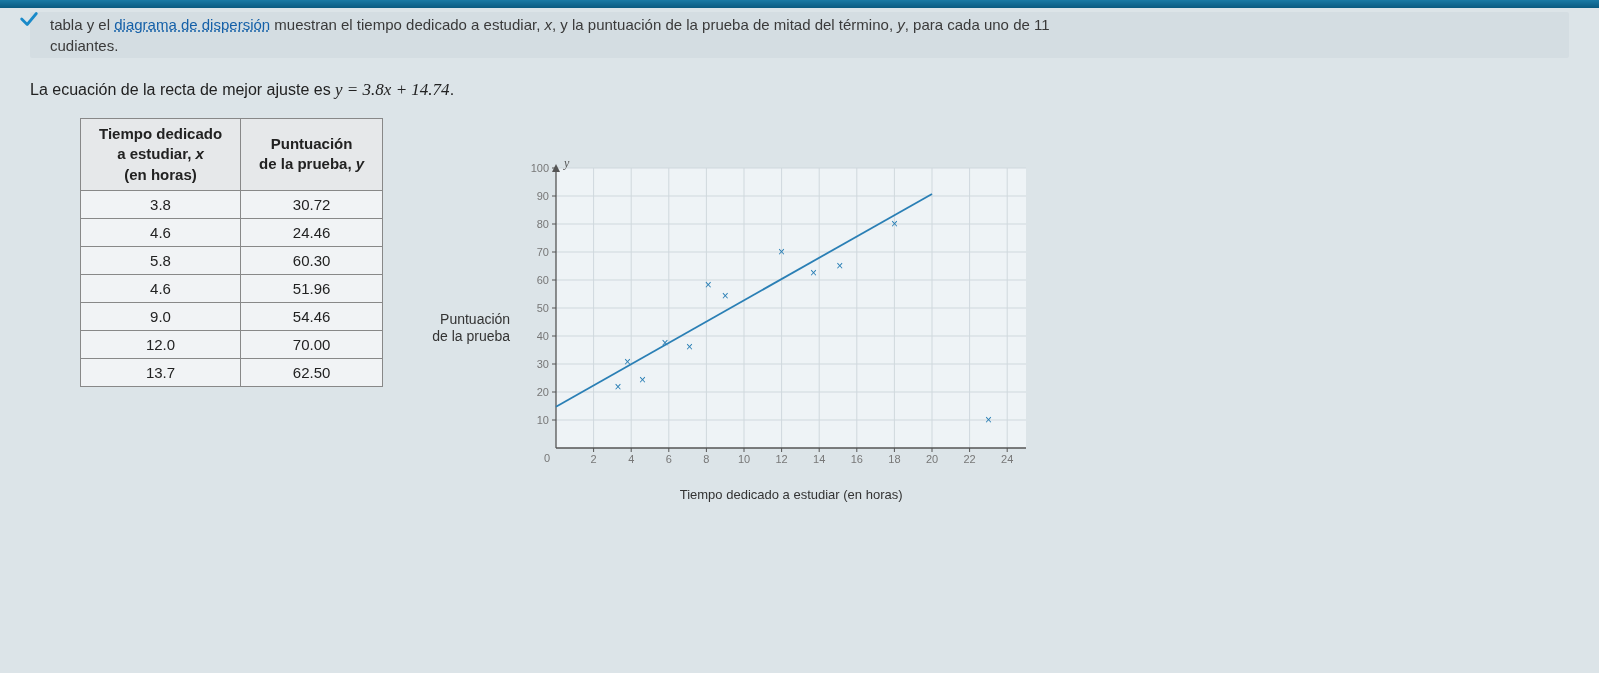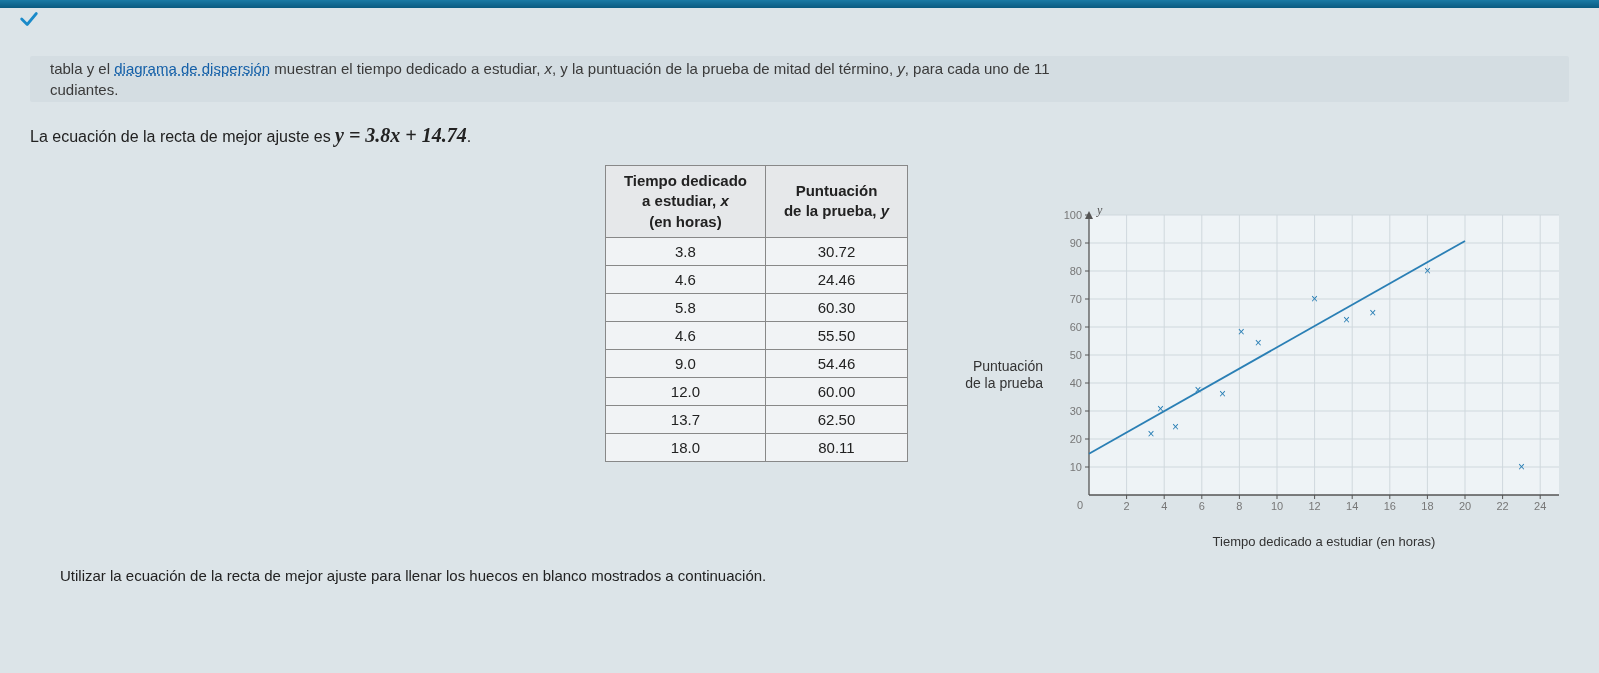--- a/index.html
+++ b/index.html
@@ -13,21 +13,20 @@
       position: relative;
     }
     .top-bar {
       background: linear-gradient(to bottom, #1a7aa5, #0a5a80);
       height: 8px;
       width: 100%;
     }
     .content {
       padding: 4px 30px 10px 30px;
       background: #dce4e8;
-      margin-top: 44px;
     }
     .check-icon-wrap {
       position: absolute;
       top: 8px;
       left: 18px;
     }
     .intro-line {
       font-size: 15px;
       color: #3a3a3a;
       padding-left: 20px;
@@ -41,27 +40,26 @@
     .intro-line .link {
       color: #1560a8;
       text-decoration: underline dotted;
     }
     .intro-line .italic { font-style: italic; }
     .equation-line {
       font-size: 16px;
       color: #222;
       padding: 14px 0 18px 0;
     }
-    .equation-line .eq { font-style: italic; font-family: 'Times New Roman', serif; font-size: 20px; font-weight: bold; }
+    .equation-line .eq { font-style: italic; font-family: 'Times New Roman', serif; font-size: 17px; }
     .main-row {
       display: flex;
       align-items: flex-start;
-      gap: 40px;
+      gap: 32px;
       padding-left: 50px;
-      justify-content: flex-end;
     }
     
     table.data {
       border-collapse: collapse;
       background: #f1f3f5;
       border: 1px solid #888;
       font-size: 15px;
     }
     table.data th, table.data td {
       border: 1px solid #888;
@@ -157,37 +155,33 @@
           <tr>
             <td>4.6</td>
             <td>24.46</td>
           </tr>
           <tr>
             <td>5.8</td>
             <td>60.30</td>
           </tr>
           <tr>
             <td>4.6</td>
-            <td>55.50</td>
+            <td>51.96</td>
           </tr>
           <tr>
             <td>9.0</td>
             <td>54.46</td>
           </tr>
           <tr>
             <td>12.0</td>
-            <td>60.00</td>
+            <td>70.00</td>
           </tr>
           <tr>
             <td>13.7</td>
             <td>62.50</td>
-          </tr>
-          <tr>
-            <td>18.0</td>
-            <td>80.11</td>
           </tr>
         </tbody>
     </table>
 
     <div class="chart-block">
       <div class="y-axis-label">
         <span>Puntuación</span><br>
         <span>de la prueba</span>
       </div>
       <div class="chart-box">
@@ -279,15 +273,14 @@
               <text x="378.4" y="74.69199999999998" text-anchor="middle" font-size="12" fill="#2a7fb5" font-family="Arial">×</text>
               <text x="472.40000000000003" y="271" text-anchor="middle" font-size="12" fill="#2a7fb5" font-family="Arial">×</text>
             </svg>
         </div>
         <div class="x-axis-label">Tiempo dedicado a estudiar (en horas)</div>
       </div>
     </div>
 
   </div>
 
-  <div class="bottom-line">Utilizar la ecuación de la recta de mejor ajuste para llenar los huecos en blanco mostrados a continuación.</div>
 
 </div>
 
 </body></html>

